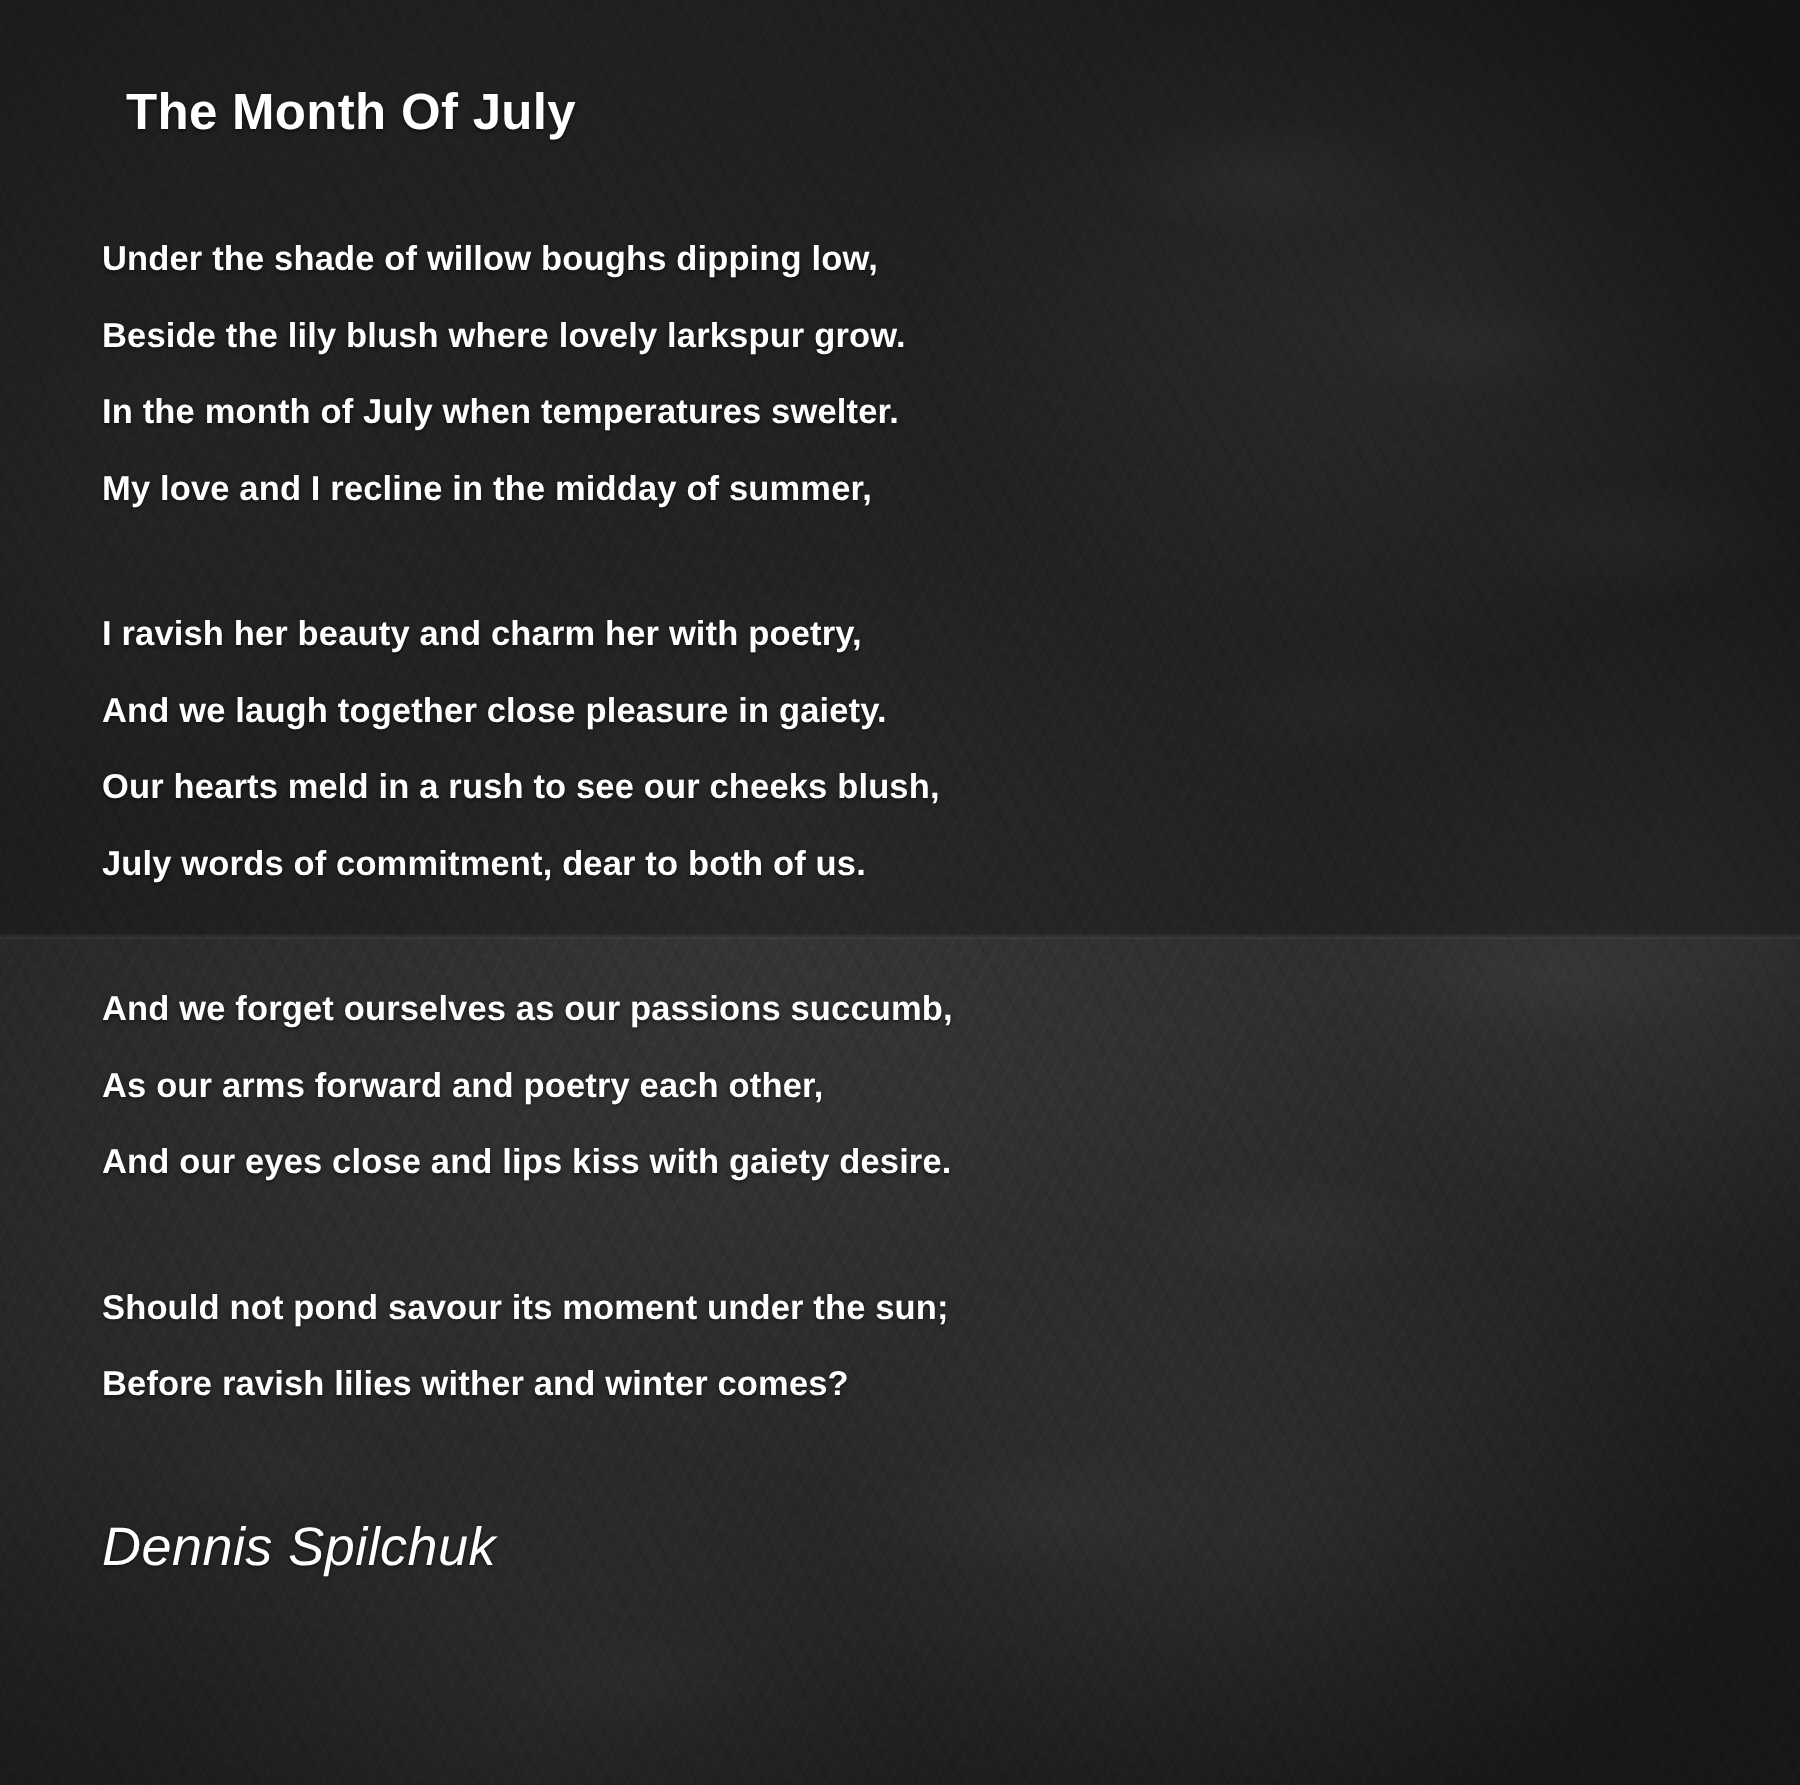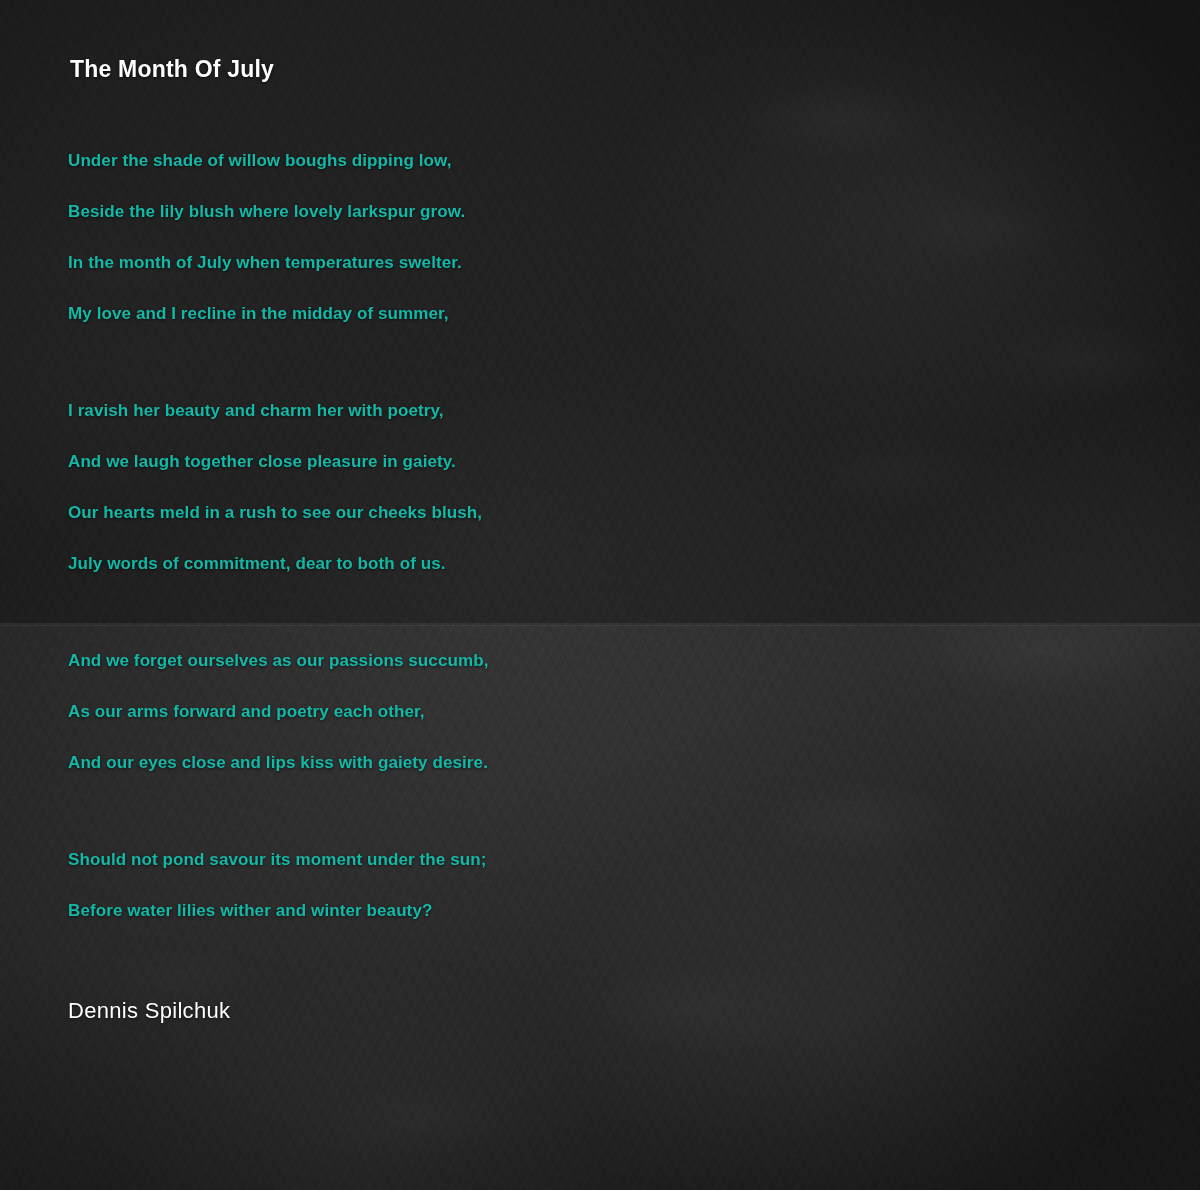--- a/index.html
+++ b/index.html
@@ -84,43 +84,44 @@
 
   
   .content {
     position: absolute;
     inset: 0;
     padding: 48px 60px 0 68px;
     box-sizing: border-box;
   }
   .poem-title {
     color: #ffffff;
-    font-size: 23px;
+    font-size: 34px;
     font-weight: bold;
     letter-spacing: 0.2px;
-    margin: 8px 0 0 2px;
+    margin: 8px 0 0 16px;
     text-shadow: 0 1px 3px rgba(0,0,0,0.65);
   }
   .stanza {
     margin-top: 46px;
   }
   .stanza.first { margin-top: 52px; }
   .line {
-    color: #14b8a6;
-    font-size: 17px;
+    color: #ffffff;
+    font-size: 23px;
     font-weight: bold;
     line-height: 51px;
     letter-spacing: 0.1px;
     text-shadow: 0 1px 3px rgba(0,0,0,0.6);
     white-space: pre;
   }
   .author {
     margin-top: 62px;
     color: #ffffff;
-    font-size: 22px;
+    font-size: 36px;
+    font-style: italic;
     font-weight: normal;
     letter-spacing: 0.3px;
     text-shadow: 0 1px 3px rgba(0,0,0,0.6);
   }
 </style>
 </head>
 <body>
 
 <div id="poem-card">
 
@@ -150,19 +151,19 @@
     </div>
 
     <div class="stanza">
       <div class="line">And we forget ourselves as our passions succumb,</div>
       <div class="line">As our arms forward and poetry each other,</div>
       <div class="line">And our eyes close and lips kiss with gaiety desire.</div>
     </div>
 
     <div class="stanza">
       <div class="line">Should not pond savour its moment under the sun;</div>
-      <div class="line">Before water lilies wither and winter beauty?</div>
+      <div class="line">Before ravish lilies wither and winter comes?</div>
     </div>
 
     <div class="author">Dennis Spilchuk</div>
 
   </div>
 </div>
 
 </body></html>

